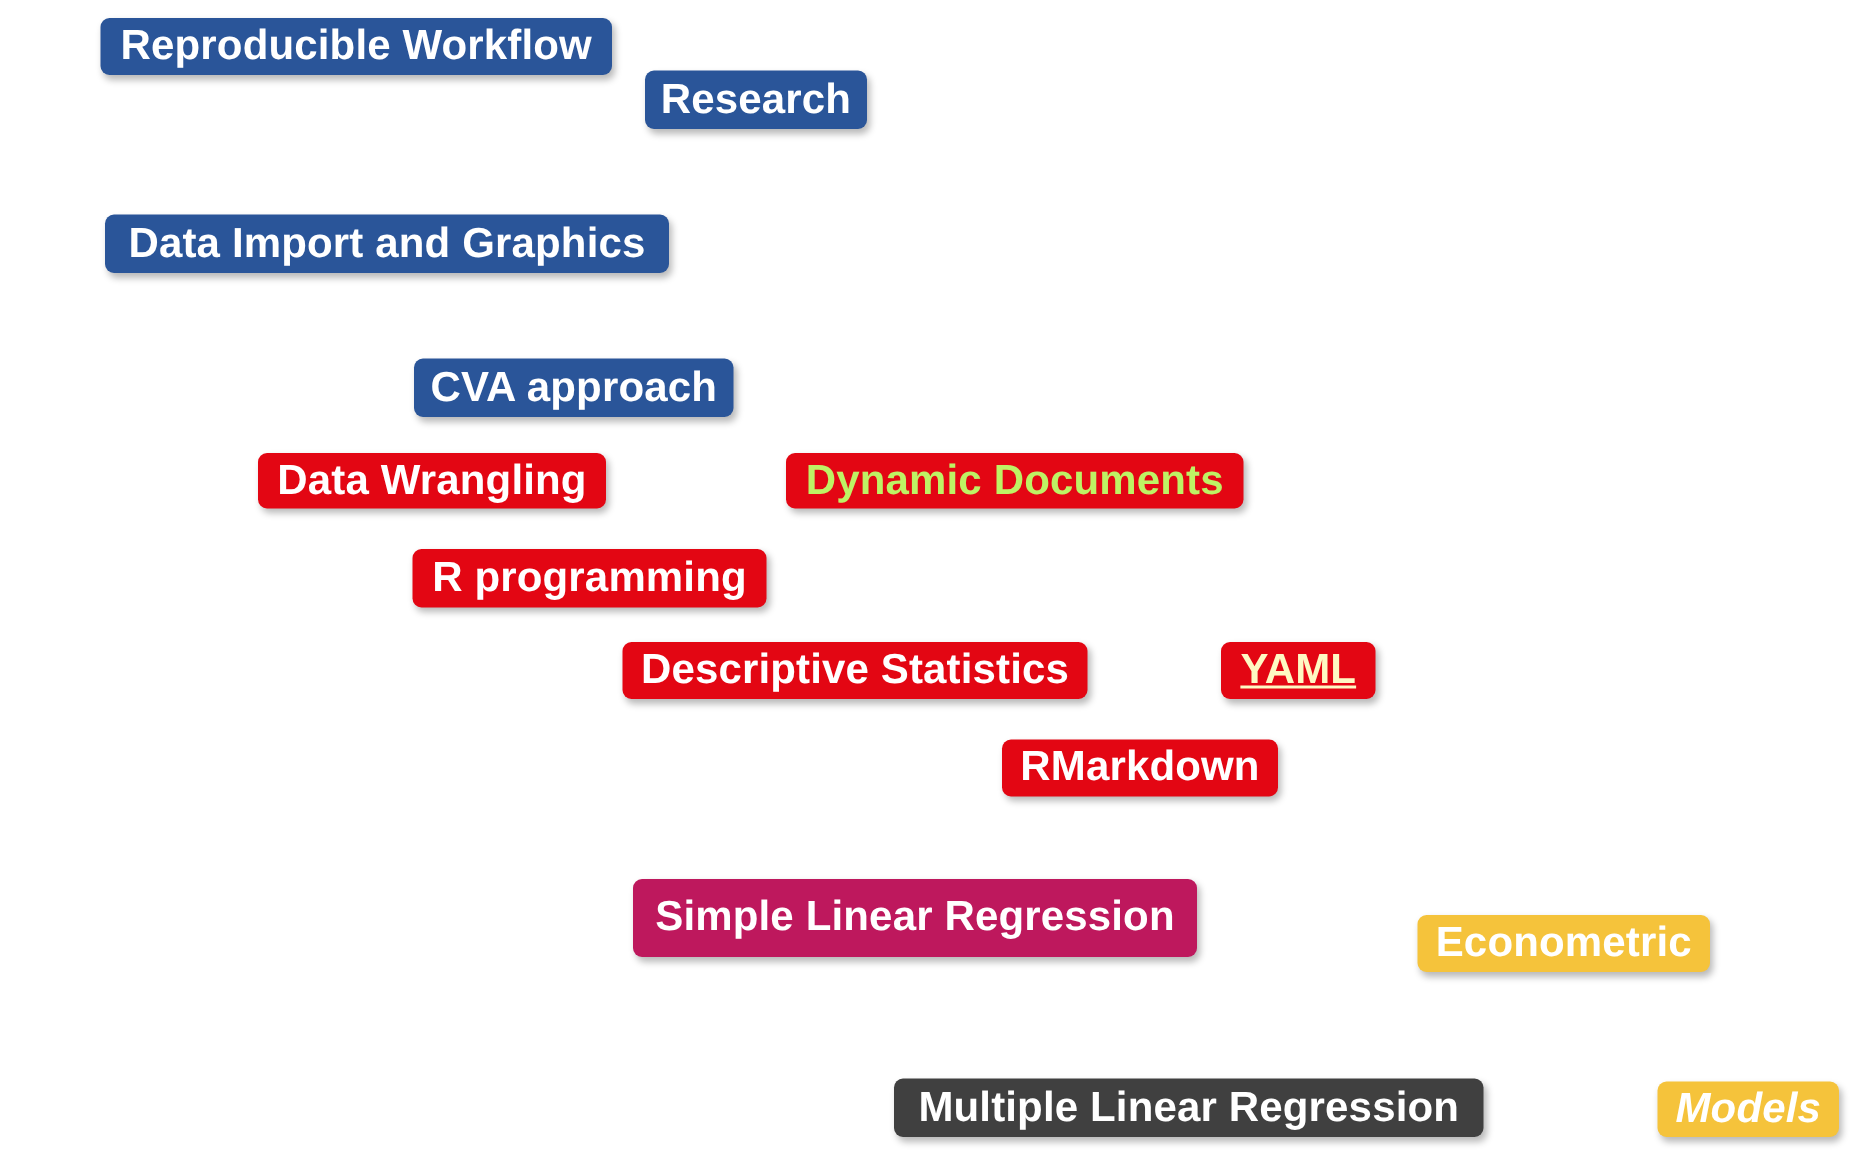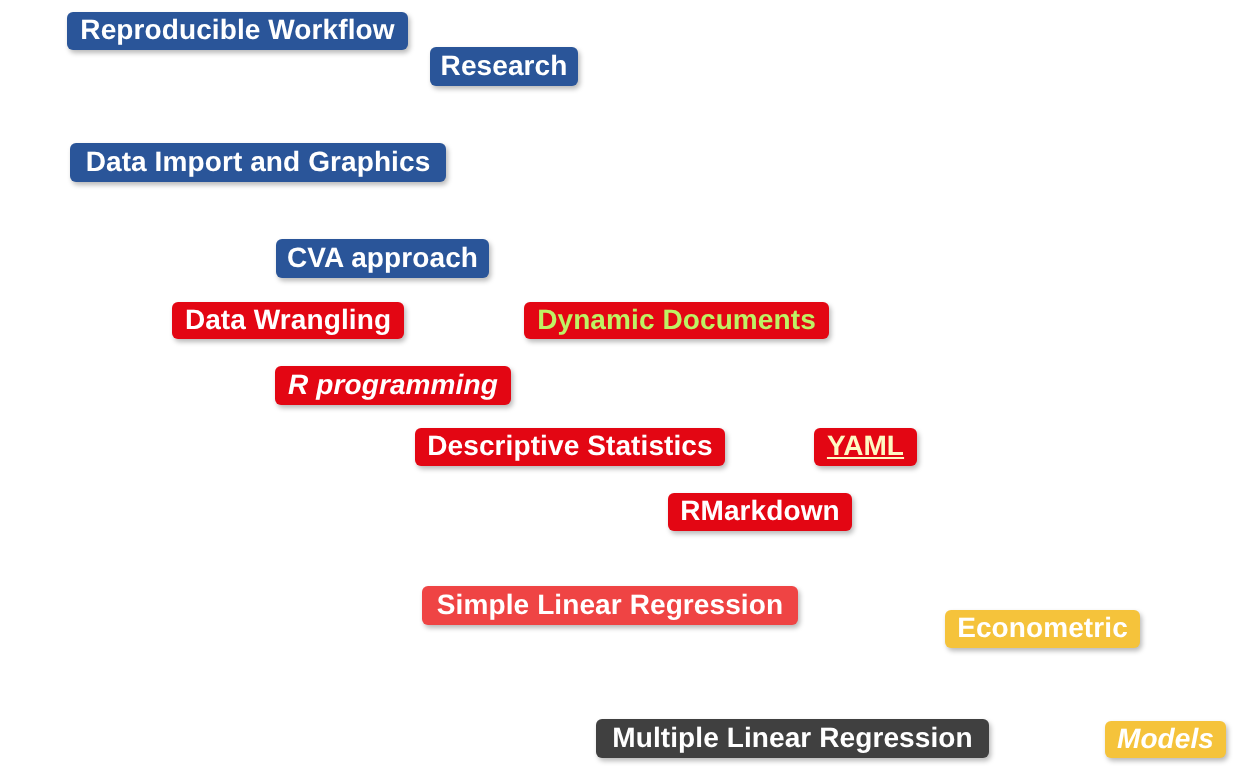--- a/index.html
+++ b/index.html
@@ -53,33 +53,33 @@
     </div>
     <div class="label-chip" style="left: 276px; top: 239px; width: 213px; height: 39px; background: rgb(42, 85, 153); font-size: 28px; color: rgb(255, 255, 255);">
       <span class="chip-text">CVA approach</span>
     </div>
     <div class="label-chip" style="left: 172px; top: 302px; width: 232px; height: 37px; background: rgb(227, 6, 19); font-size: 28px; color: rgb(255, 255, 255);">
       <span class="chip-text">Data Wrangling</span>
     </div>
     <div class="label-chip" style="left: 524px; top: 302px; width: 305px; height: 37px; background: rgb(227, 6, 19); font-size: 28px; color: #bef264;">
       <span class="chip-text">Dynamic Documents</span>
     </div>
-    <div class="label-chip" style="left: 275px; top: 366px; width: 236px; height: 39px; background: rgb(227, 6, 19); font-size: 28px; color: rgb(255, 255, 255); font-style: italic;">
+    <div class="label-chip" style="left: 275px; top: 366px; width: 236px; height: 39px; background: rgb(227, 6, 19); font-size: 28px; color: rgb(255, 255, 255);">
       <span class="chip-text">R programming</span>
     </div>
     <div class="label-chip" style="left: 415px; top: 428px; width: 310px; height: 38px; background: rgb(227, 6, 19); font-size: 28px; color: rgb(255, 255, 255);">
       <span class="chip-text">Descriptive Statistics</span>
     </div>
     <div class="label-chip" style="left: 814px; top: 428px; width: 103px; height: 38px; background: rgb(227, 6, 19); font-size: 28px; color: #fef9c3; text-decoration: underline;">
       <span class="chip-text">YAML</span>
     </div>
     <div class="label-chip" style="left: 668px; top: 493px; width: 184px; height: 38px; background: rgb(227, 6, 19); font-size: 28px; color: rgb(255, 255, 255);">
       <span class="chip-text">RMarkdown</span>
     </div>
-    <div class="label-chip" style="left: 422px; top: 586px; width: 376px; height: 39px; background: #ef4444; font-size: 28px; color: rgb(255, 255, 255);">
+    <div class="label-chip" style="left: 422px; top: 586px; width: 376px; height: 52px; background: #be185d; font-size: 28px; color: rgb(255, 255, 255);">
       <span class="chip-text">Simple Linear Regression</span>
     </div>
     <div class="label-chip" style="left: 921px; top: 610px; width: 195px; height: 38px; background: rgb(245, 195, 59); font-size: 28px; color: rgb(255, 255, 255); margin-left: 24px;">
       <span class="chip-text">Econometric</span>
     </div>
     <div class="label-chip" style="left: 596px; top: 719px; width: 393px; height: 39px; background: #404040; font-size: 28px; color: rgb(255, 255, 255);">
       <span class="chip-text">Multiple Linear Regression</span>
     </div>
     <div class="label-chip" style="left: 1105px; top: 721px; width: 121px; height: 37px; background: rgb(245, 195, 59); font-size: 28px; color: rgb(255, 255, 255); font-style: italic;">
       <span class="chip-text">Models</span>

